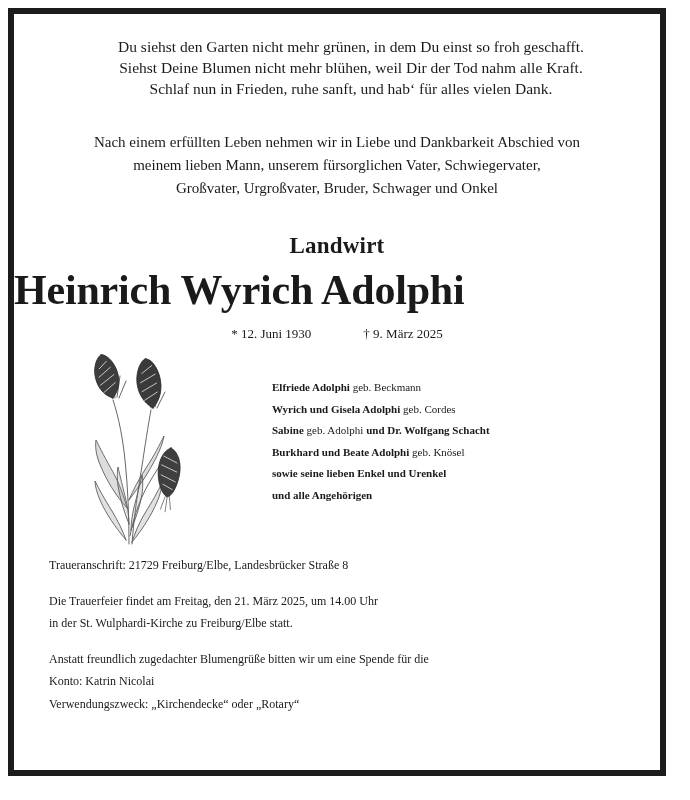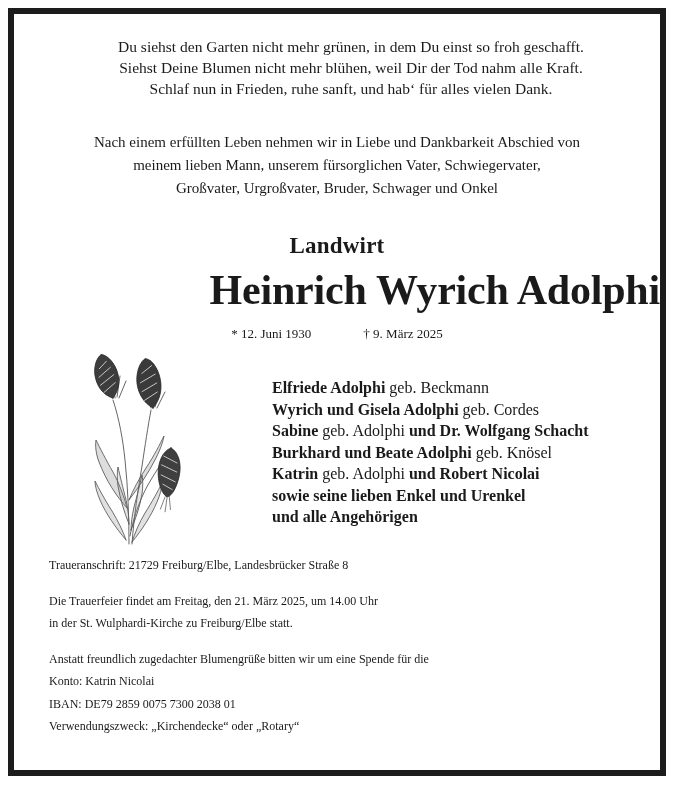--- a/index.html
+++ b/index.html
@@ -53,21 +53,21 @@
   
   .profession {
     text-align: center;
     font-weight: bold;
     font-size: 23px;
     line-height: 26px;
     padding-top: 33px;
     letter-spacing: 0.2px;
   }
   .fullname {
-    text-align: right;
+    text-align: left;
     font-weight: bold;
     font-size: 42px;
     line-height: 50px;
     padding-top: 6px;
     letter-spacing: -0.2px;
     white-space: nowrap;
   }
   .dates {
     text-align: center;
     font-size: 13px;
@@ -87,21 +87,21 @@
     position: absolute;
     left: 58px;
     top: 3px;
     width: 112px;
     height: 200px;
   }
   .family {
     position: absolute;
     left: 258px;
     top: 32px;
-    font-size: 16px;
+    font-size: 11px;
     line-height: 21.5px;
   }
   .family .line { white-space: nowrap; }
   .family b { font-weight: bold; }
   .family span.reg { font-weight: normal; }
 
   
   .details {
     position: absolute;
     left: 35px;
@@ -177,37 +177,35 @@
             </g>
           </g>
         </svg>
       </div>
 
       <div class="family">
         <div class="line"><b>Elfriede Adolphi</b><span class="reg"> geb. Beckmann</span></div>
         <div class="line"><b>Wyrich und Gisela Adolphi</b><span class="reg"> geb. Cordes</span></div>
         <div class="line"><b>Sabine</b><span class="reg"> geb. Adolphi </span><b>und Dr. Wolfgang Schacht</b></div>
         <div class="line"><b>Burkhard und Beate Adolphi</b><span class="reg"> geb. Knösel</span></div>
-        <div class="line"><b>Katrin</b><span class="reg"> geb. Adolphi </span><b>und Robert Nicolai</b></div>
         <div class="line"><b>sowie seine lieben Enkel und Urenkel</b></div>
         <div class="line"><b>und alle Angehörigen</b></div>
       </div>
 
     </div>
 
     <div class="details">
       <div class="para">
         <div>Traueranschrift: 21729 Freiburg/Elbe, Landesbrücker Straße 8</div>
       </div>
       <div class="para">
         <div>Die Trauerfeier findet am Freitag, den 21. März 2025, um 14.00 Uhr</div>
         <div>in der St. Wulphardi-Kirche zu Freiburg/Elbe statt.</div>
       </div>
       <div class="para">
         <div>Anstatt freundlich zugedachter Blumengrüße bitten wir um eine Spende für die</div>
         <div>Konto: Katrin Nicolai</div>
-        <div>IBAN: DE79 2859 0075 7300 2038 01</div>
         <div>Verwendungszweck: „Kirchendecke“ oder „Rotary“</div>
       </div>
     </div>
 
   </div>
 </div>
 
 </body></html>

